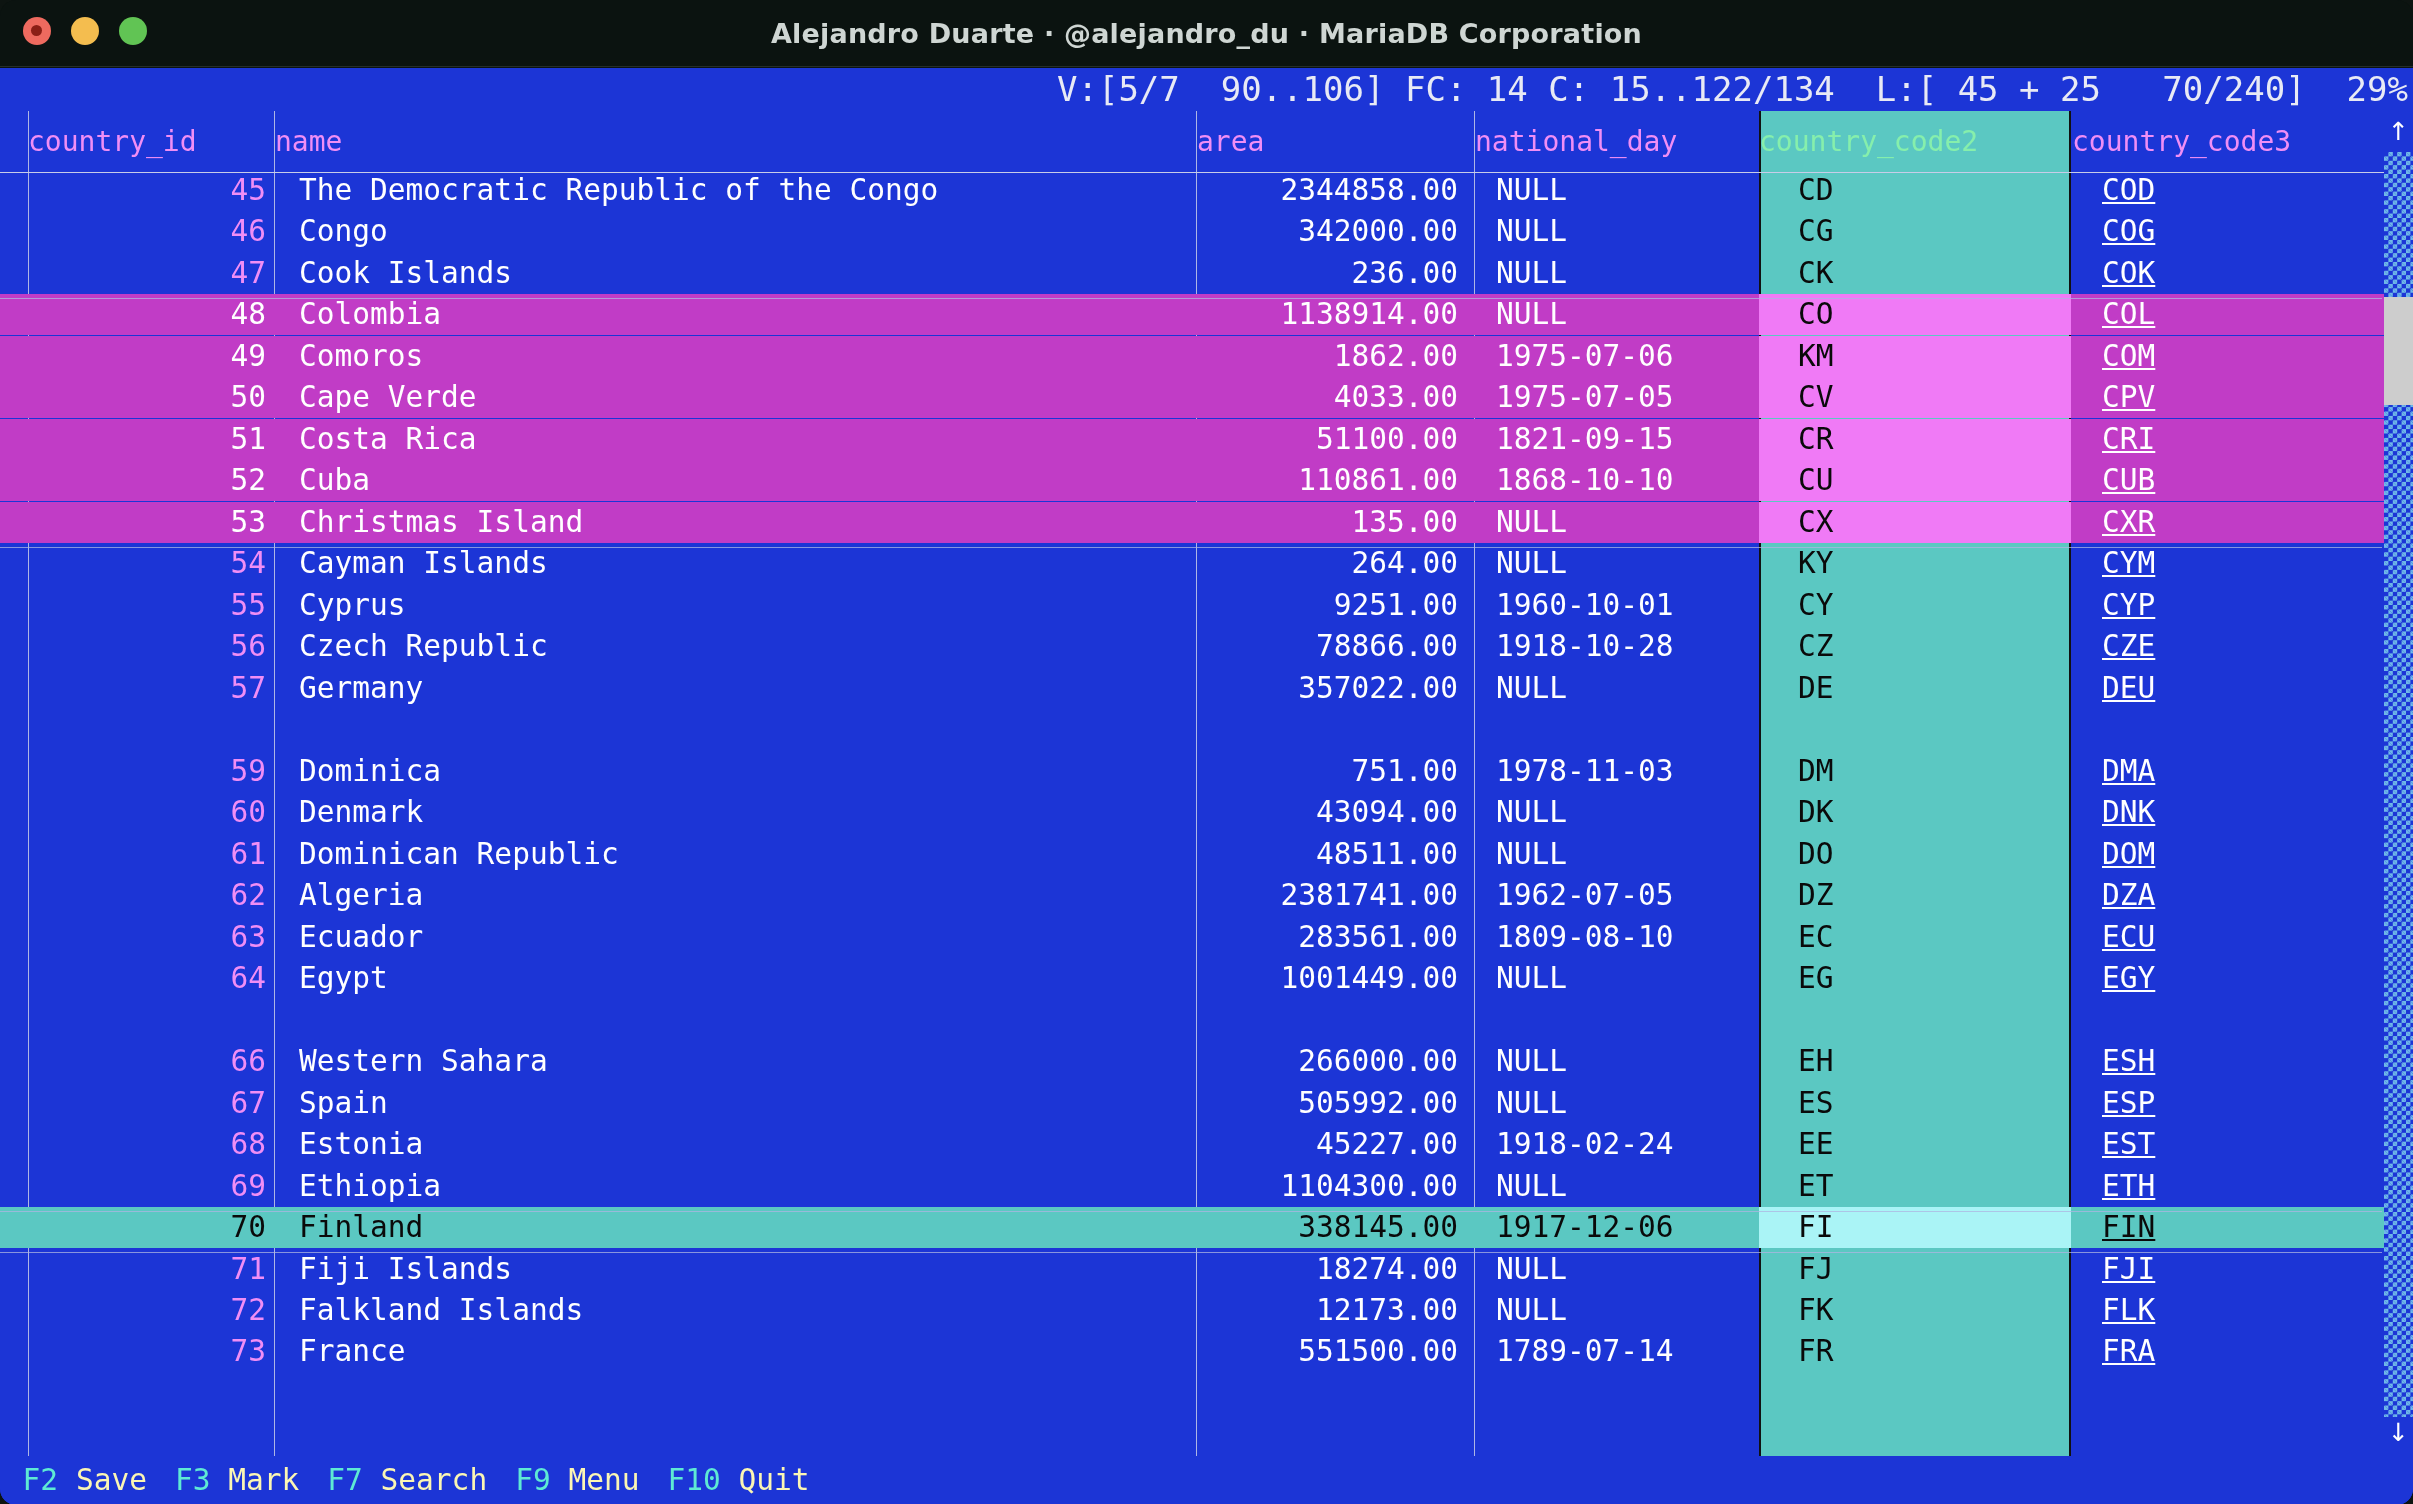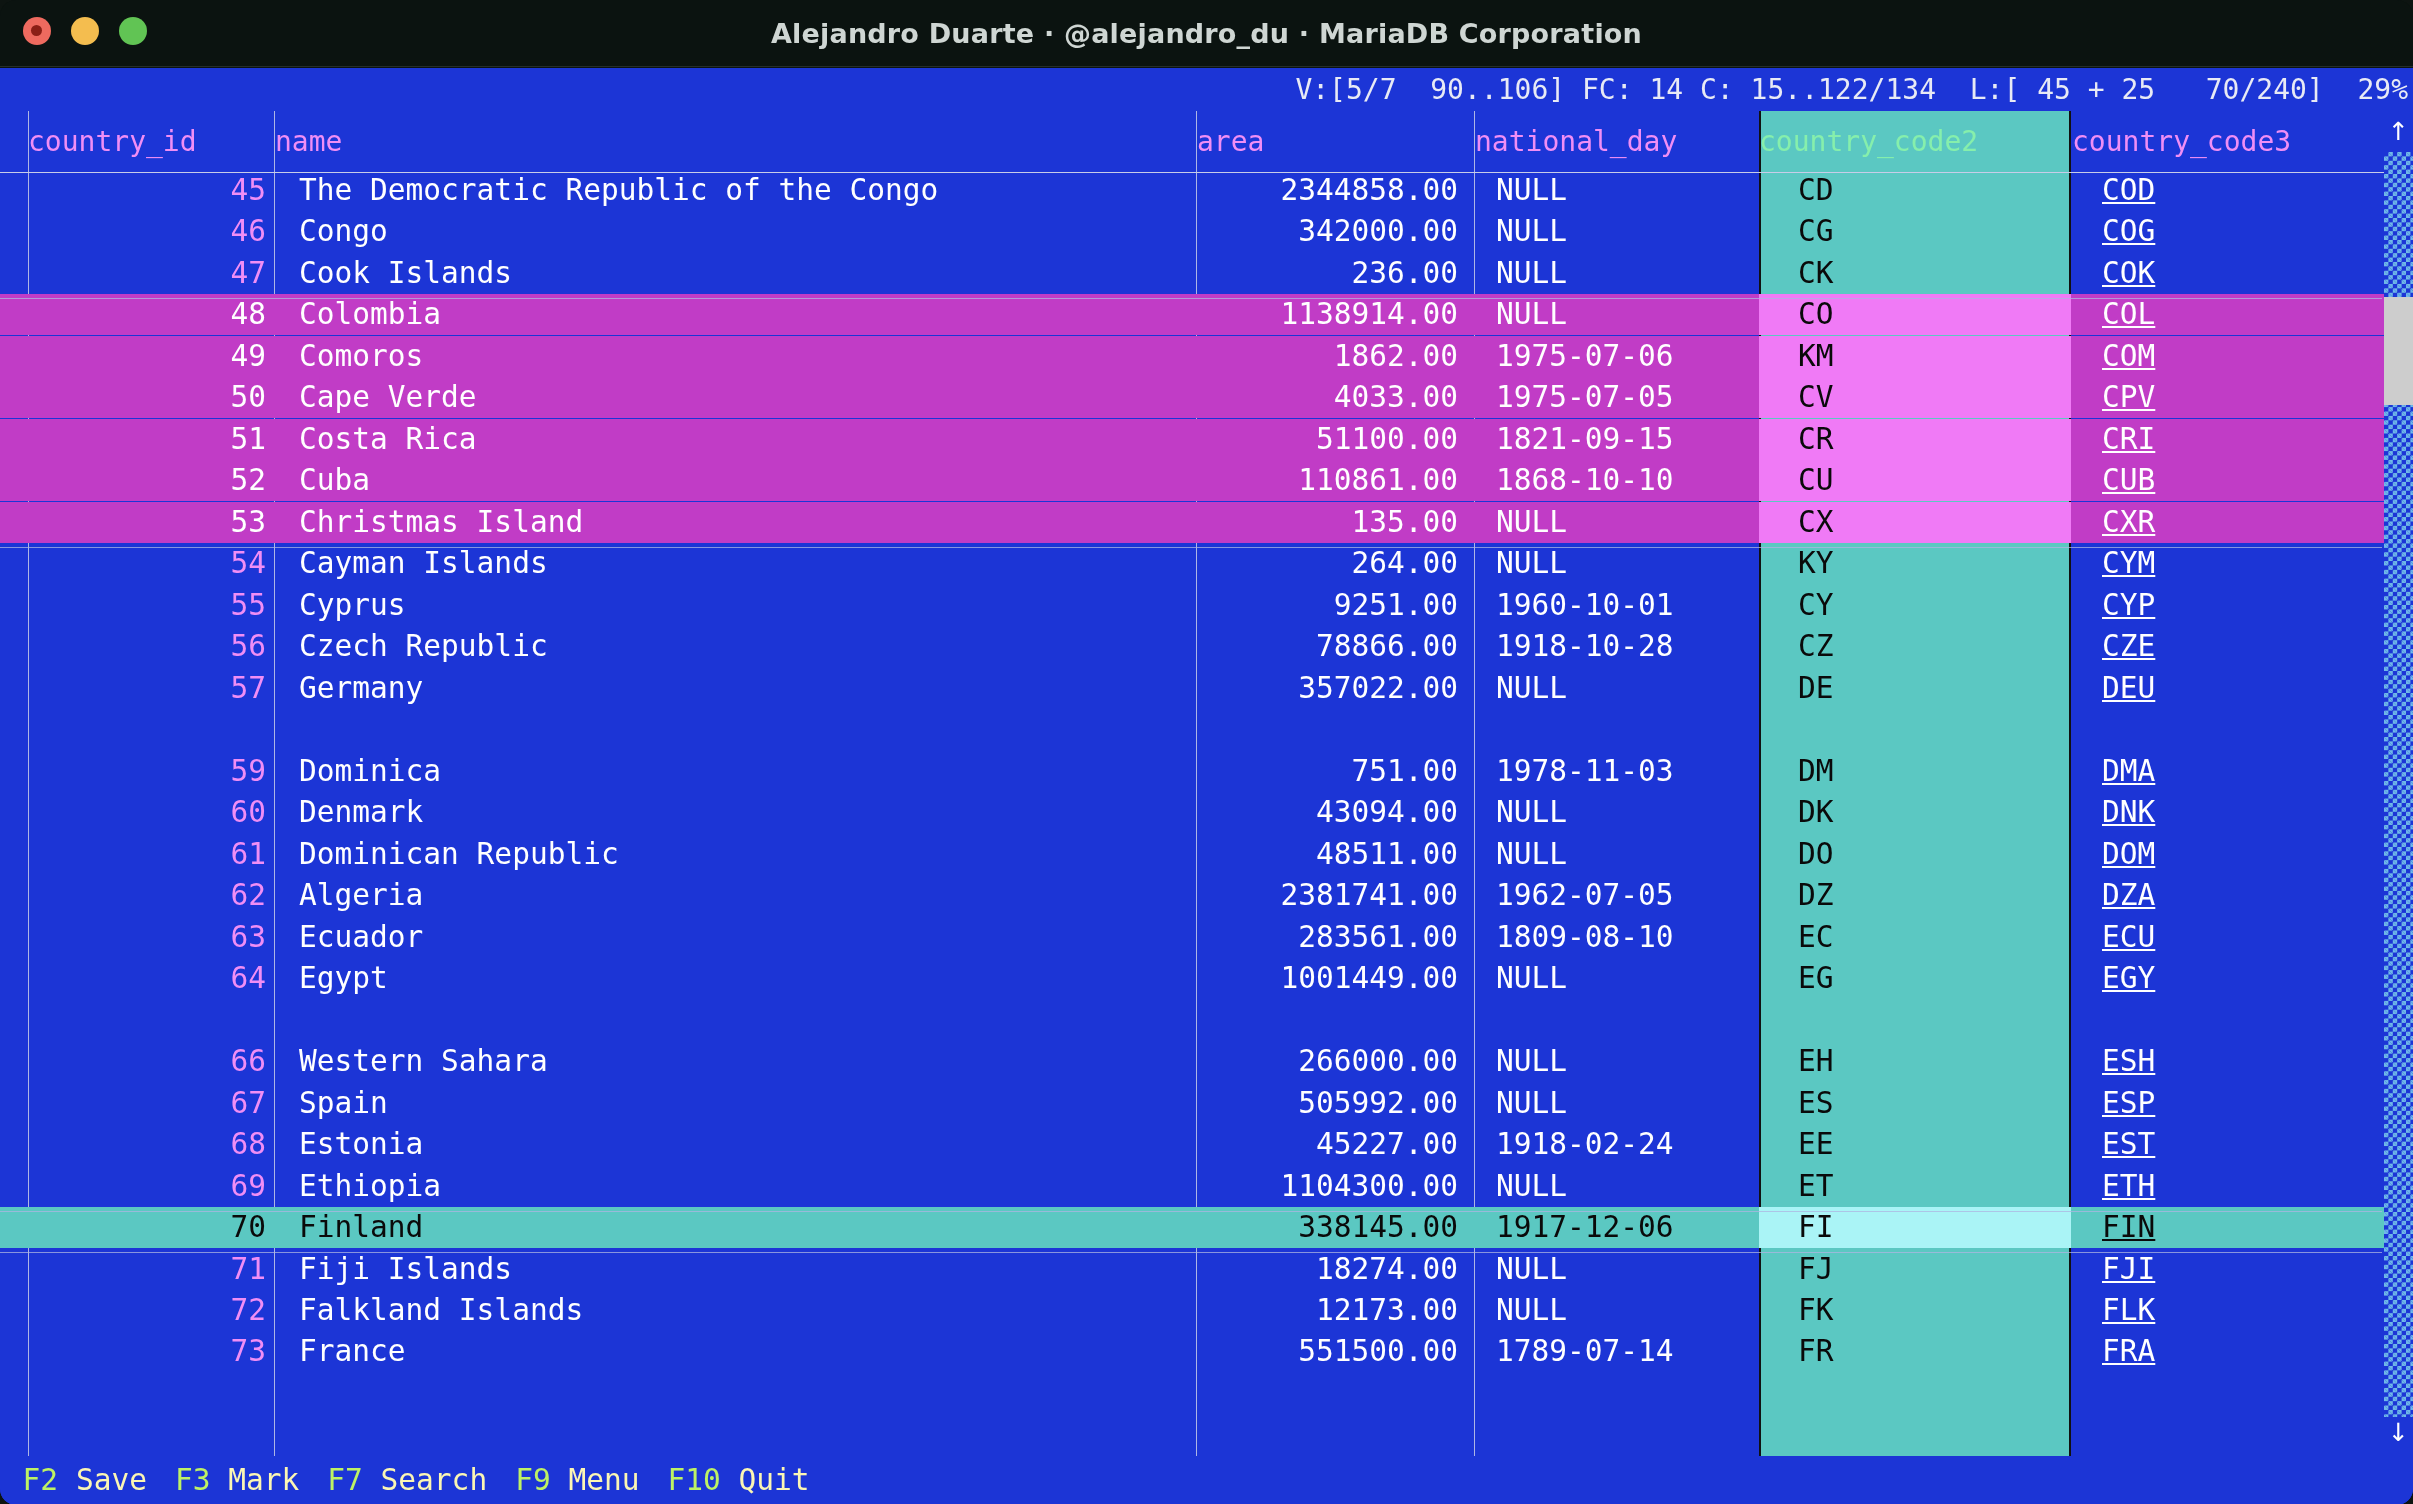--- a/index.html
+++ b/index.html
@@ -86,21 +86,21 @@
   }
 
   
   .statusline {
     position: absolute;
     left: 0; top: 0;
     width: 2413px;
     height: 43px;
     line-height: 43px;
     color: #e8eaf5;
-    font-size: 28px;
+    font-size: 34px;
     text-align: right;
     padding-right: 5px;
     white-space: pre;
     letter-spacing: 0px;
     z-index: 6;
   }
 
   
   .grid {
     position: absolute;
@@ -281,21 +281,21 @@
     bottom: 0;
     width: 2413px;
     height: 49px;
     line-height: 49px;
     background: #1c35d6;
     z-index: 10;
     padding-left: 22.6px;
     white-space: nowrap;
     font-size: 29.5px;
   }
-  .fnkey { color: #bef264; }
+  .fnkey { color: #5eead4; }
   .fnlabel { color: #fbf6b4; }
   .fnitem { margin-right: 28px; }
 </style>
 </head>
 <body>
 
 <div class="window">
 
   <div class="titlebar">
     <div class="traffic">

